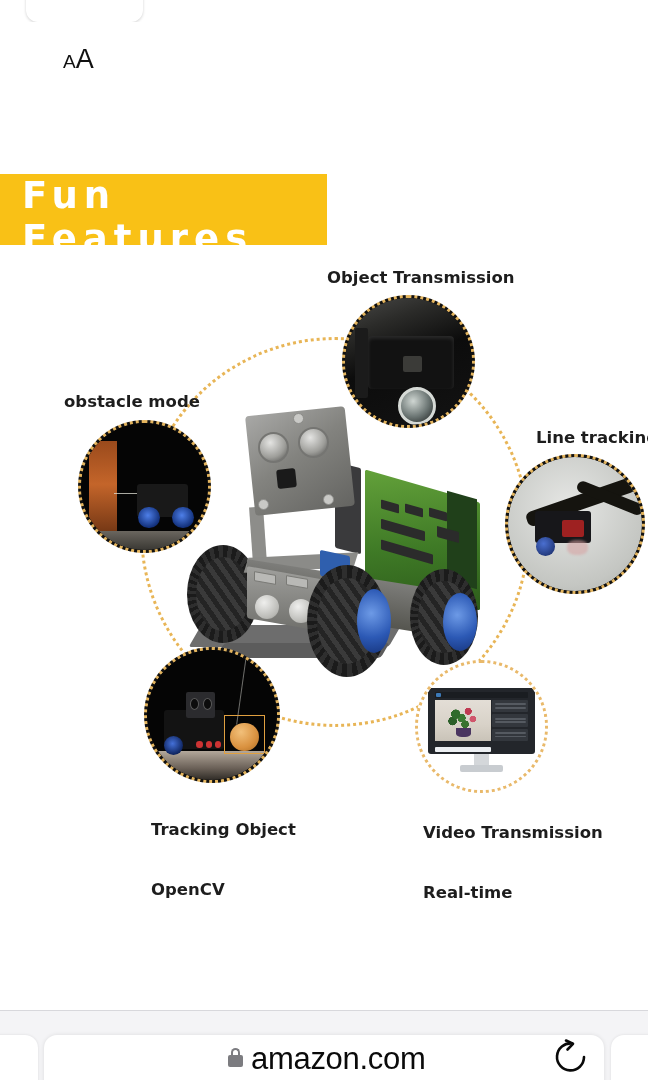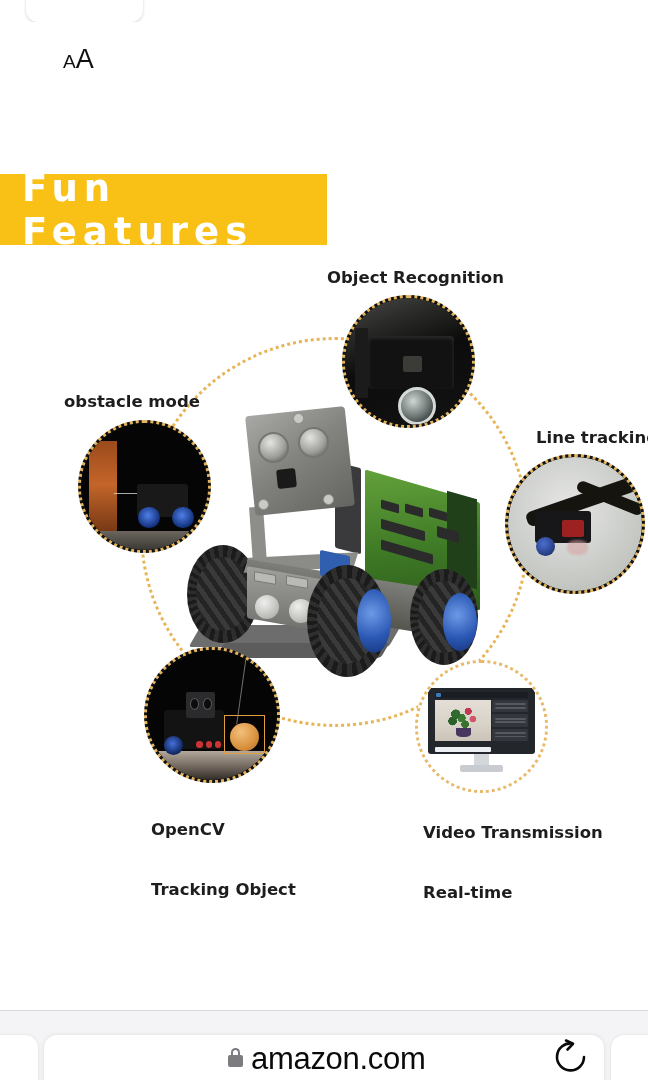--- a/index.html
+++ b/index.html
@@ -28,21 +28,21 @@
   
   #page {
     position:absolute; left:0; top:22px; width:648px; height:988px;
     background:#ffffff; overflow:hidden;
   }
 
   
   #banner {
     position:absolute; left:0; top:152px; width:327px; height:71px;
     background:#f9c116;
-    display:flex; align-items:center;
+    display:flex; 
   }
   #banner-text {
     color:#ffffff; font-size:37px; font-weight:bold;
     letter-spacing:6px; padding-left:22px;
     font-family:"DejaVu Sans", sans-serif;
   }
 
   
   #infographic { position:absolute; left:0; top:210px; width:648px; height:620px; }
 
@@ -459,21 +459,21 @@
         <div class="r-w-inner"></div>
       </div>
       <div class="r-wheel-hub r-h2"></div>
 
       <div class="r-wheel r-w3">
         <div class="r-w-inner"></div>
       </div>
       <div class="r-wheel-hub r-h3"></div>
     </div>
 
-    <div class="label" id="lbl-object">Object Recognition</div>
+    <div class="label" id="lbl-object">Object Transmission</div>
     <div class="bubble" id="b-object">
       <div class="bubble-inner">
         <div class="photo p-obj">
           <div class="cam-arm"></div>
           <div class="cam-body"></div>
           <div class="cam-chip"></div>
           <div class="cam-lens"></div>
         </div>
       </div>
     </div>
@@ -500,22 +500,22 @@
           <div class="track2"></div>
           <div class="rbody"></div>
           <div class="rred"></div>
           <div class="rblue"></div>
           <div class="pink"></div>
         </div>
       </div>
     </div>
 
     <div class="label" id="lbl-opencv">
+      <div>Tracking Object</div>
       <div>OpenCV</div>
-      <div>Tracking Object</div>
     </div>
     <div class="bubble" id="b-opencv">
       <div class="bubble-inner">
         <div class="photo p-cv">
           <div class="floor"></div>
           <div class="string"></div>
           <div class="box"></div>
           <div class="ball"></div>
           <div class="rob"></div>
           <div class="head"></div>

